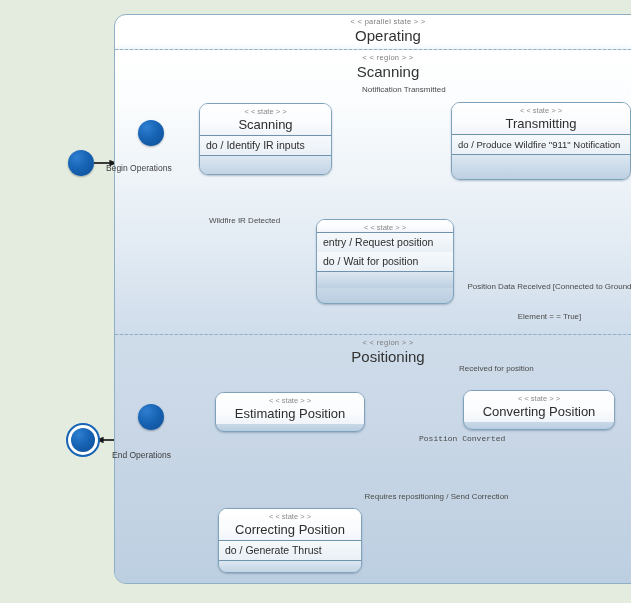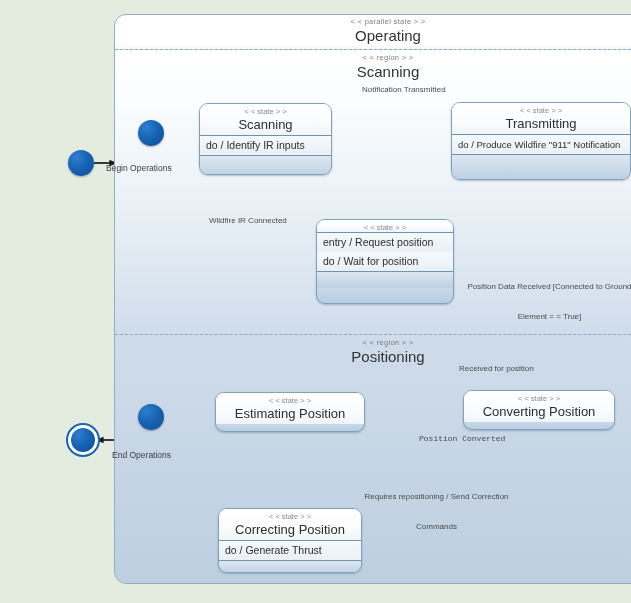--- a/index.html
+++ b/index.html
@@ -227,29 +227,28 @@
   <div class="final-outer" style="left:22px;top:423px;">
     <div class="final-inner" style="left:3px;top:3px;"></div>
   </div>
   <div class="initial" style="left:94px;top:404px;"></div>
 
   <div class="lbl pseudo" style="left:62px;top:163px;">Begin Operations</div>
   <div class="lbl pseudo" style="left:68px;top:450px;">End Operations</div>
 
   <div class="lbl" style="left:318px;top:85px;">Notification Transmitted</div>
 
-  <div class="lbl" style="left:165px;top:216px;">Wildfire IR Connected</div>
+  <div class="lbl" style="left:165px;top:216px;">Wildfire IR Detected</div>
 
   <div class="lbl ctr" style="left:413px;top:262px;width:185px;">
     <div>Position Data Received [Connected to Ground</div>
     <div>Element = = True]</div>
   </div>
 
   <div class="lbl" style="left:415px;top:364px;">Received for position</div>
 
   <div class="lbl" style="left:375px;top:434px;font-family:Liberation Mono, monospace;">Position Converted</div>
 
   <div class="lbl ctr" style="left:305px;top:472px;width:175px;">
     <div>Requires repositioning / Send Correction</div>
-    <div>Commands</div>
   </div>
 
 </div>
 
 </body></html>

